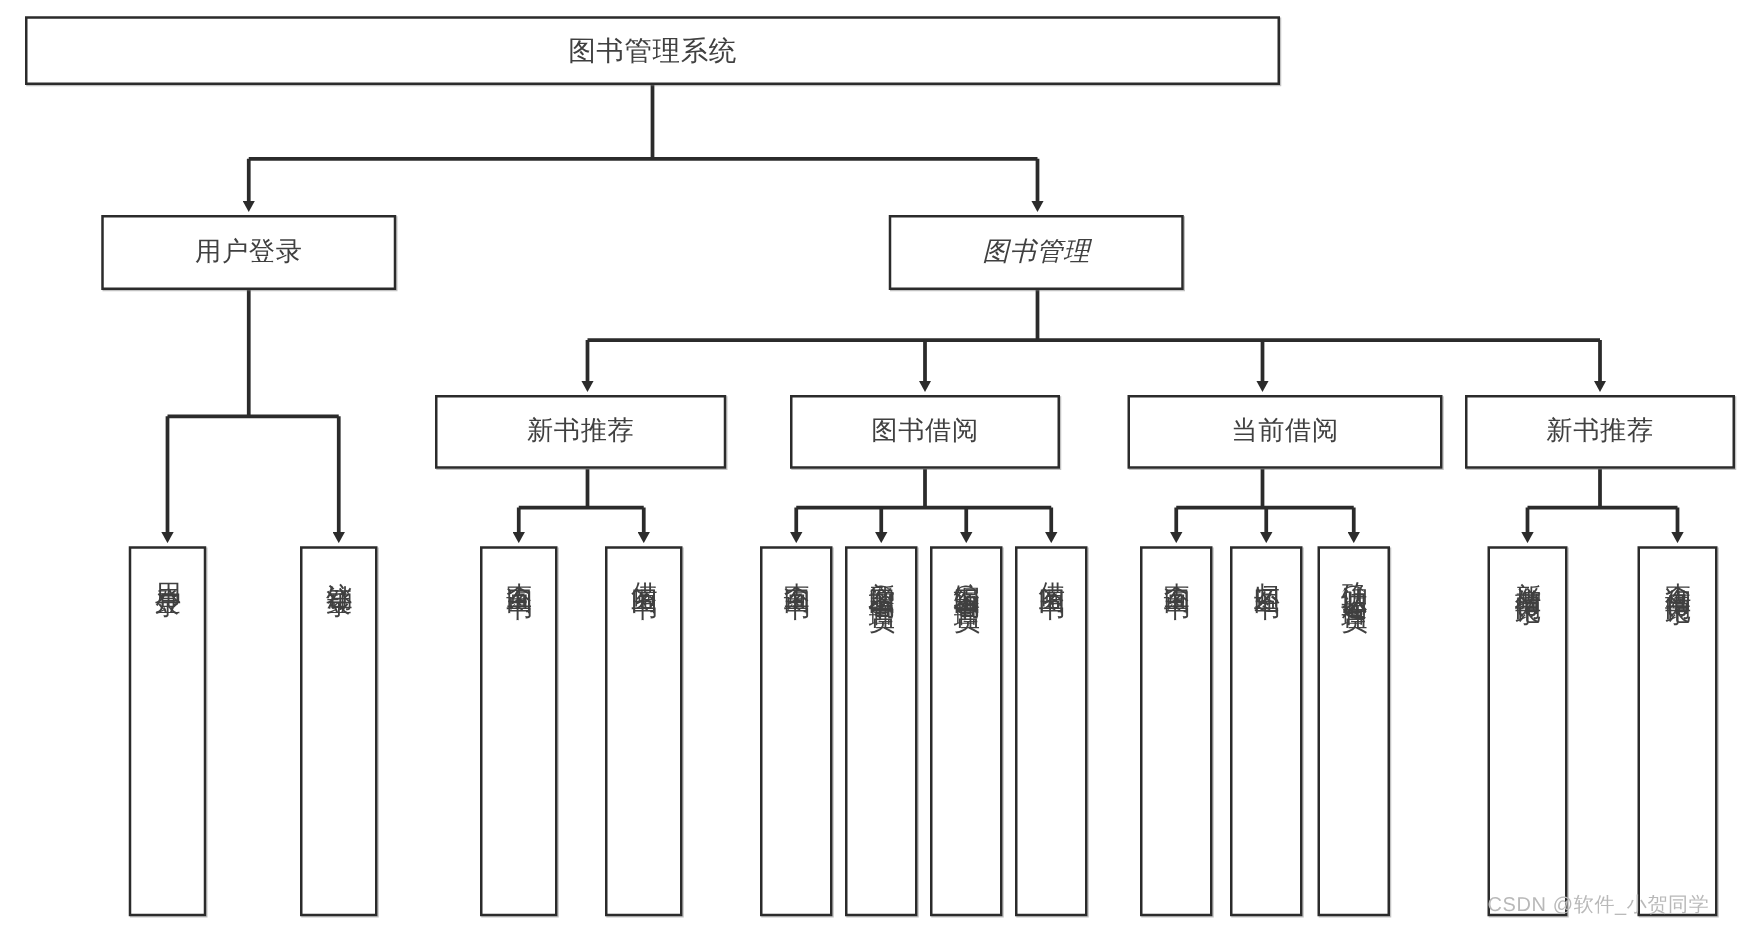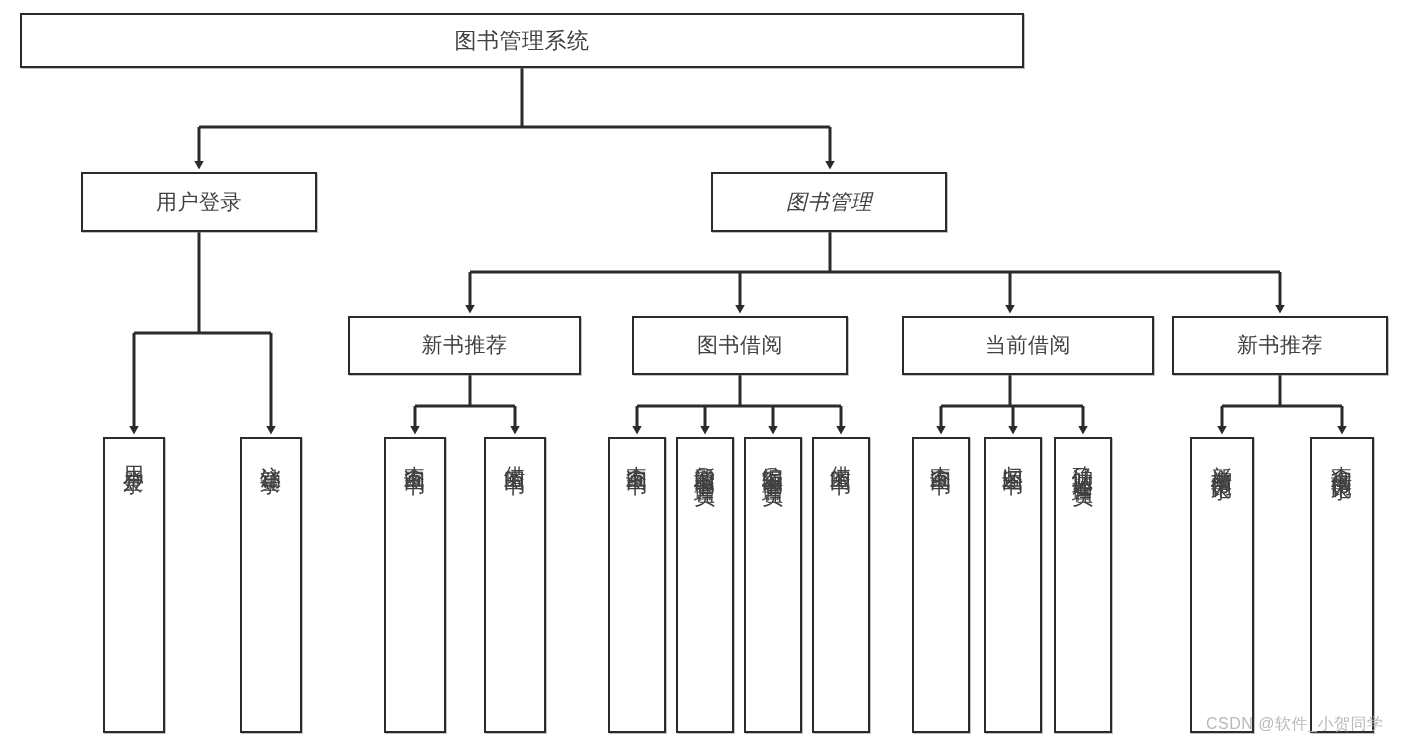--- a/index.html
+++ b/index.html
@@ -65,21 +65,20 @@
   }
   #watermark {
     position: absolute;
     left: 1190px;
     top: 714px;
     font-size: 16px;
     color: #b9b9b9;
     letter-spacing: 0.5px;
     white-space: pre;
     pointer-events: none;
-    margin-left: 16px;
   }
 </style>
 </head>
 <body>
 
 <div id="diagram-root">
 
   <svg id="edges-layer" viewBox="0 0 1405 747" width="1405" height="747">
     <defs>
       <marker id="arrow" markerWidth="9" markerHeight="10" refX="1.5" refY="5" orient="auto" markerUnits="userSpaceOnUse">

